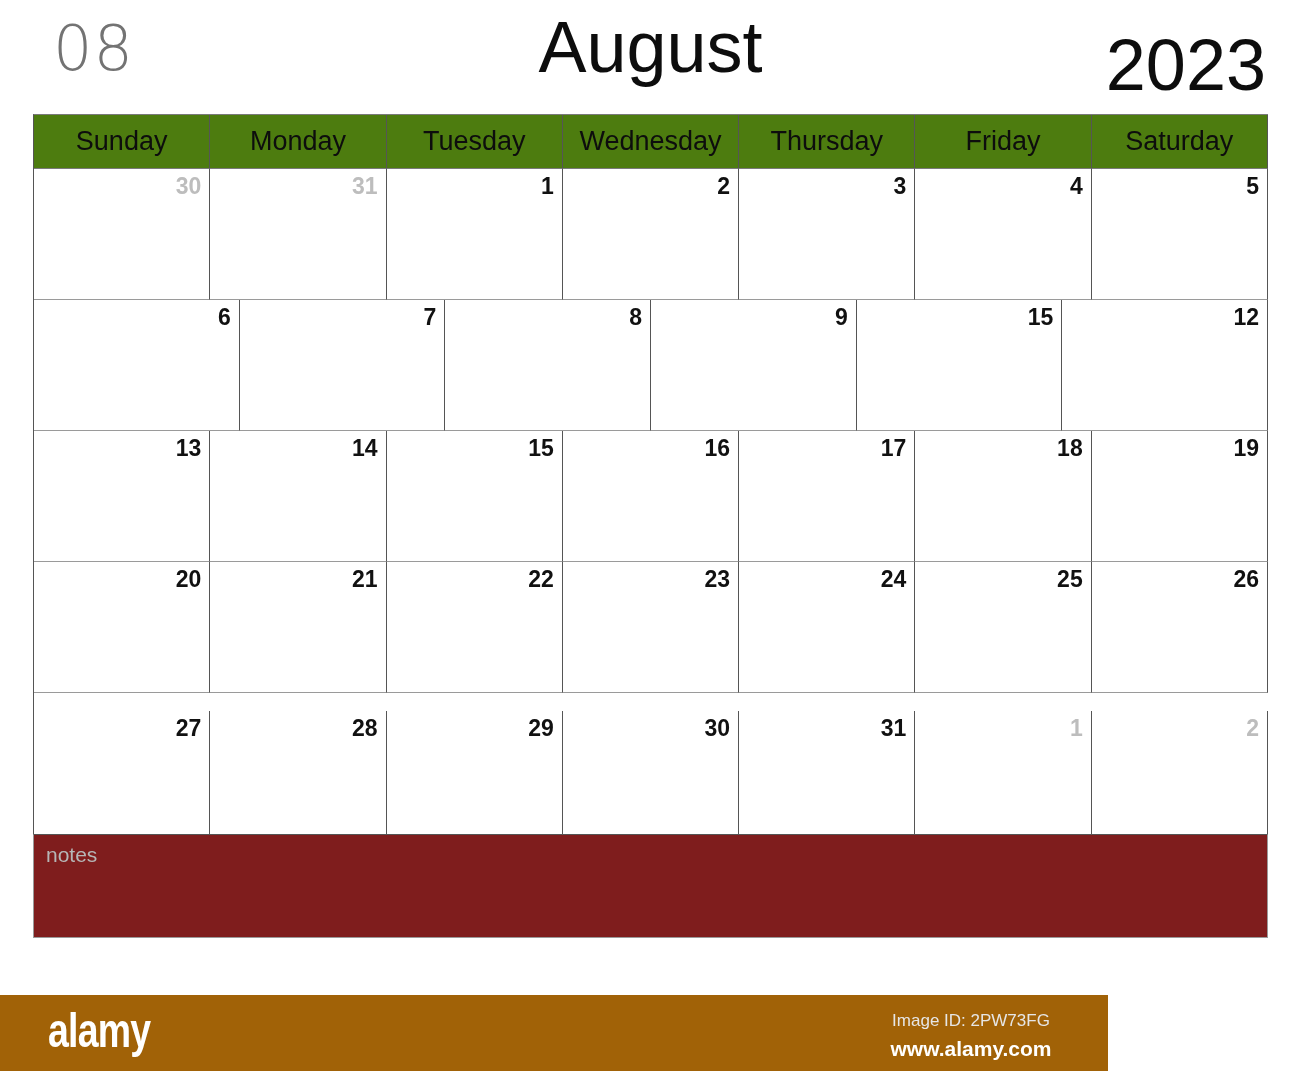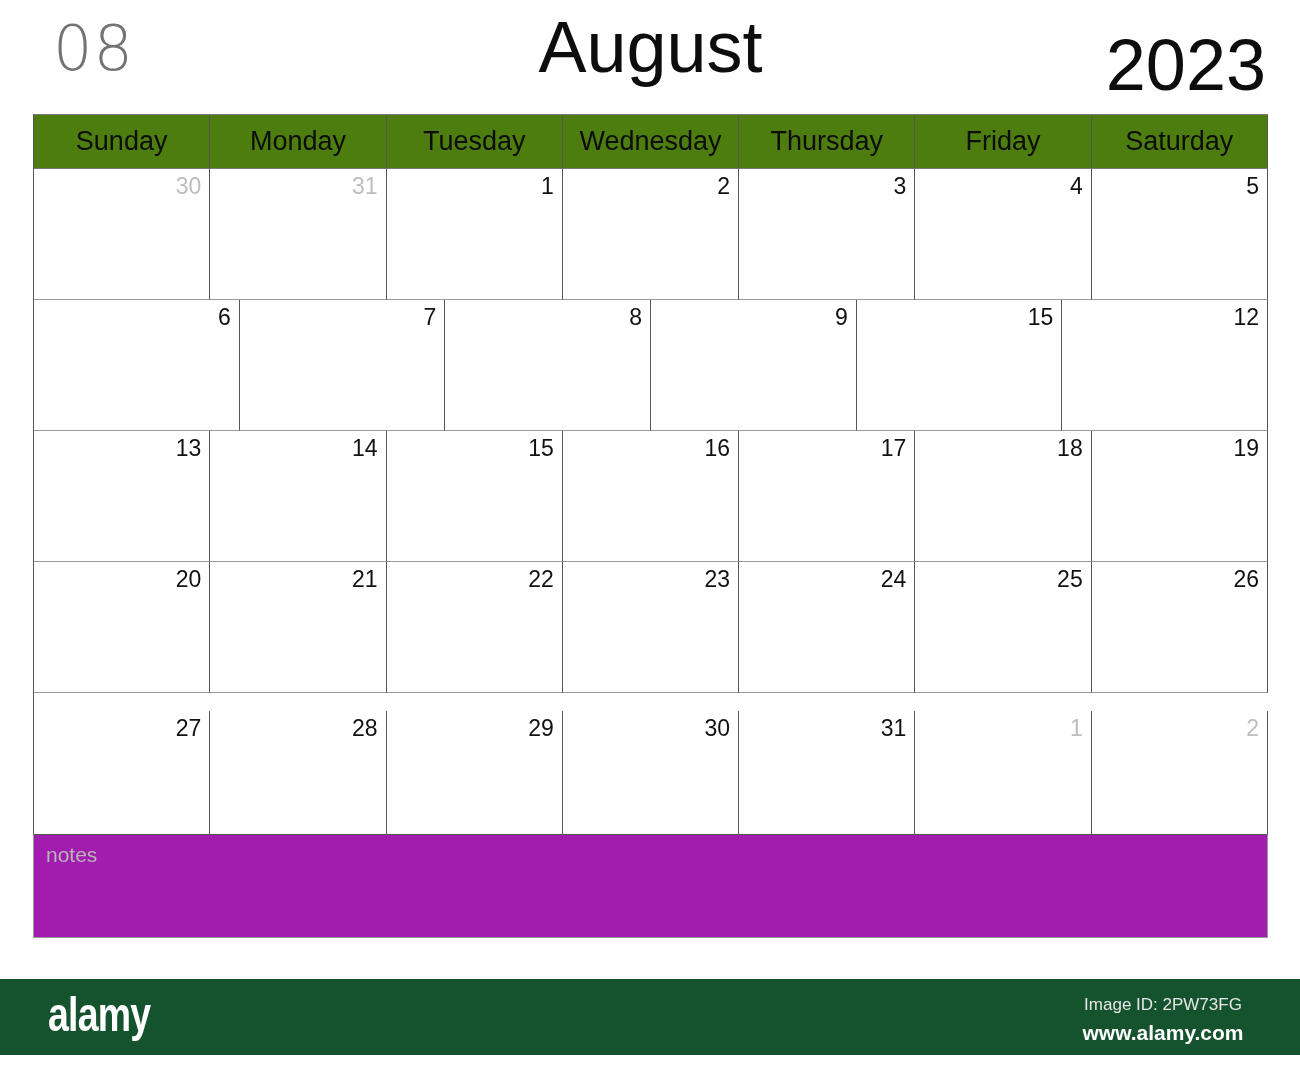--- a/index.html
+++ b/index.html
@@ -104,56 +104,56 @@
   .cell {
     flex: 1 1 0;
     min-width: 0;
   }
 
   .daynum {
     position: absolute;
     top: 4px;
     right: 8px;
     font-size: 23px;
-    font-weight: 400;
+    font-weight: 700;
     color: #111111;
     line-height: 1.2;
   }
   .daynum.muted {
     color: #bdbdbd;
   }
 
   
   .notes-box {
     position: absolute;
     left: 33px;
     top: 834px;
     width: 1235px;
     height: 104px;
     border: 1px solid #9a9a9a;
     border-top: 1px solid #555555;
-    background: #a21caf;
+    background: #7f1d1d;
   }
   .notes-label {
     position: absolute;
     left: 12px;
     top: 8px;
     font-size: 21px;
     color: #b6b6b6;
     font-weight: 400;
   }
 
   
   .wm-bar {
     position: absolute;
     left: 0;
-    bottom: 16px;
-    width: 1300px;
+    bottom: 0;
+    width: 1108px;
     height: 76px;
-    background: #14532d;
+    background: #a16207;
   }
   .wm-logo {
     position: absolute;
     left: 48px;
     top: 8px;
     color: #ffffff;
     font-size: 48px;
     font-weight: 700;
     letter-spacing: -1px;
     font-family: "Liberation Sans", sans-serif;

